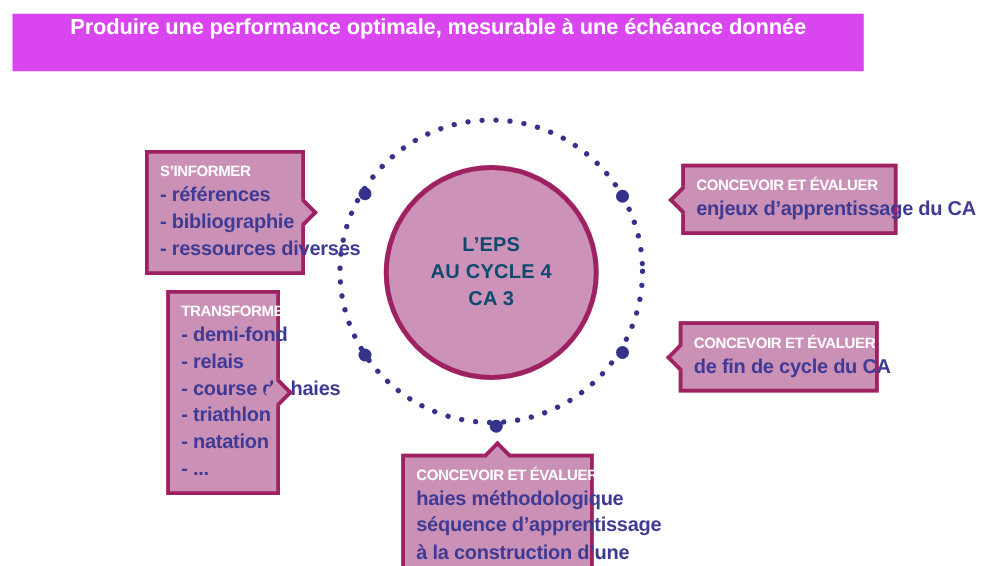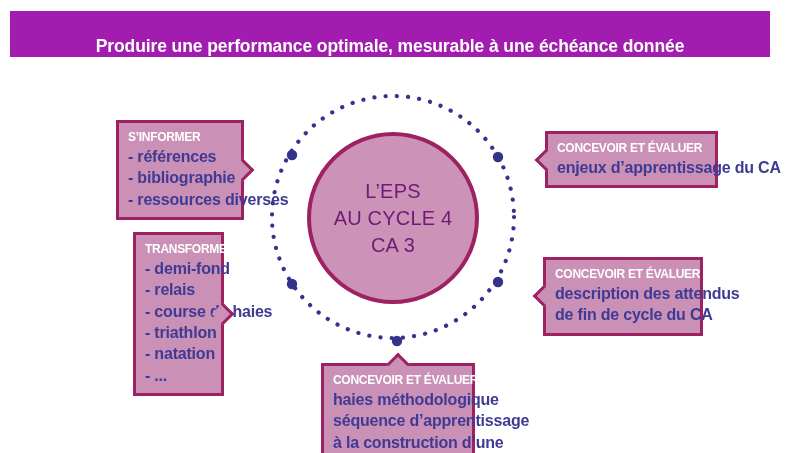--- a/index.html
+++ b/index.html
@@ -2,35 +2,35 @@
 <html lang="fr"><head>
 <meta charset="utf-8">
 <style>
   html,body{margin:0;padding:0;background:#fff;}
   .page{
     position:relative;width:788px;height:453px;background:#ffffff;
     font-family:"Liberation Sans",sans-serif;overflow:hidden;
   }
   
   .header{
-    position:absolute;left:10px;top:11px;width:760px;height:46px;
-    background:#a21caf;display:flex;align-items:flex-end;justify-content:center;
+    position:absolute;left:10px;top:11px;width:681px;height:46px;
+    background:#d946ef;display:flex;align-items:flex-start;justify-content:center;
   }
   .header .title{color:#ffffff;font-weight:bold;font-size:17.5px;letter-spacing:-0.1px;}
 
   
   .ring-svg{position:absolute;left:0;top:0;width:788px;height:453px;}
 
   
   .center-circle{
     position:absolute;left:307px;top:132px;width:172px;height:172px;
     box-sizing:border-box;border-radius:50%;
     background:#cd92b7;border:4px solid #9e2162;
     display:flex;flex-direction:column;align-items:center;justify-content:center;
-    color:#701a75;font-weight:normal;font-size:20px;line-height:1.35;text-align:center;
+    color:#0c4a6e;font-weight:bold;font-size:16px;line-height:1.35;text-align:center;
     letter-spacing:0.2px;
   }
 
   
   .box{
     position:absolute;background:#ca90b6;border:3px solid #9e2162;
     box-sizing:border-box;padding:6px 8px 7px 9px;
   }
   .box-title{
     color:#ffffff;font-weight:bold;font-size:12px;line-height:1.35;
@@ -99,21 +99,20 @@
 
   <div class="box" id="box-concevoir-enjeux">
     <div class="arrow arrow-left"></div>
     <div class="box-title">CONCEVOIR ET ÉVALUER</div>
     <div class="box-item">enjeux d’apprentissage du CA</div>
   </div>
 
   <div class="box" id="box-concevoir-attendus">
     <div class="arrow arrow-left"></div>
     <div class="box-title">CONCEVOIR ET ÉVALUER</div>
-    <div class="box-item">description des attendus</div>
     <div class="box-item">de fin de cycle du CA</div>
   </div>
 
   <div class="box" id="box-concevoir-aide">
     <div class="arrow arrow-up"></div>
     <div class="box-title">CONCEVOIR ET ÉVALUER</div>
     <div class="box-item">haies méthodologique</div>
     <div class="box-item">séquence d’apprentissage</div>
     <div class="box-item">à la construction d’une</div>
   </div>

